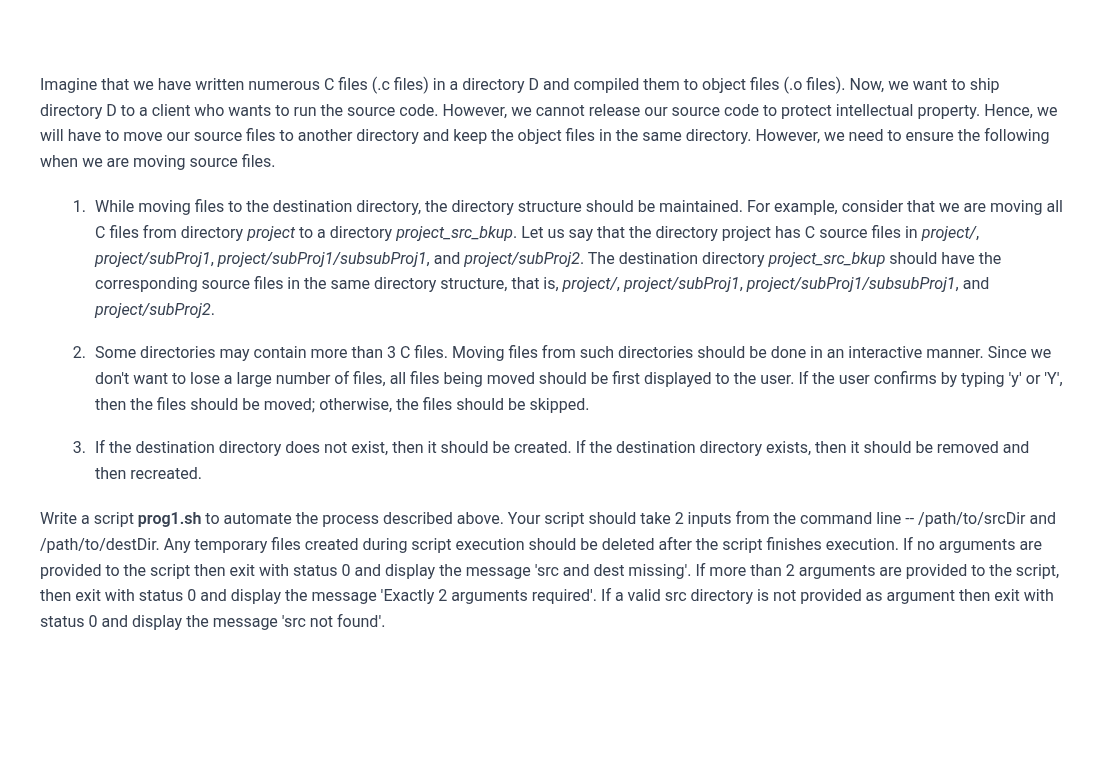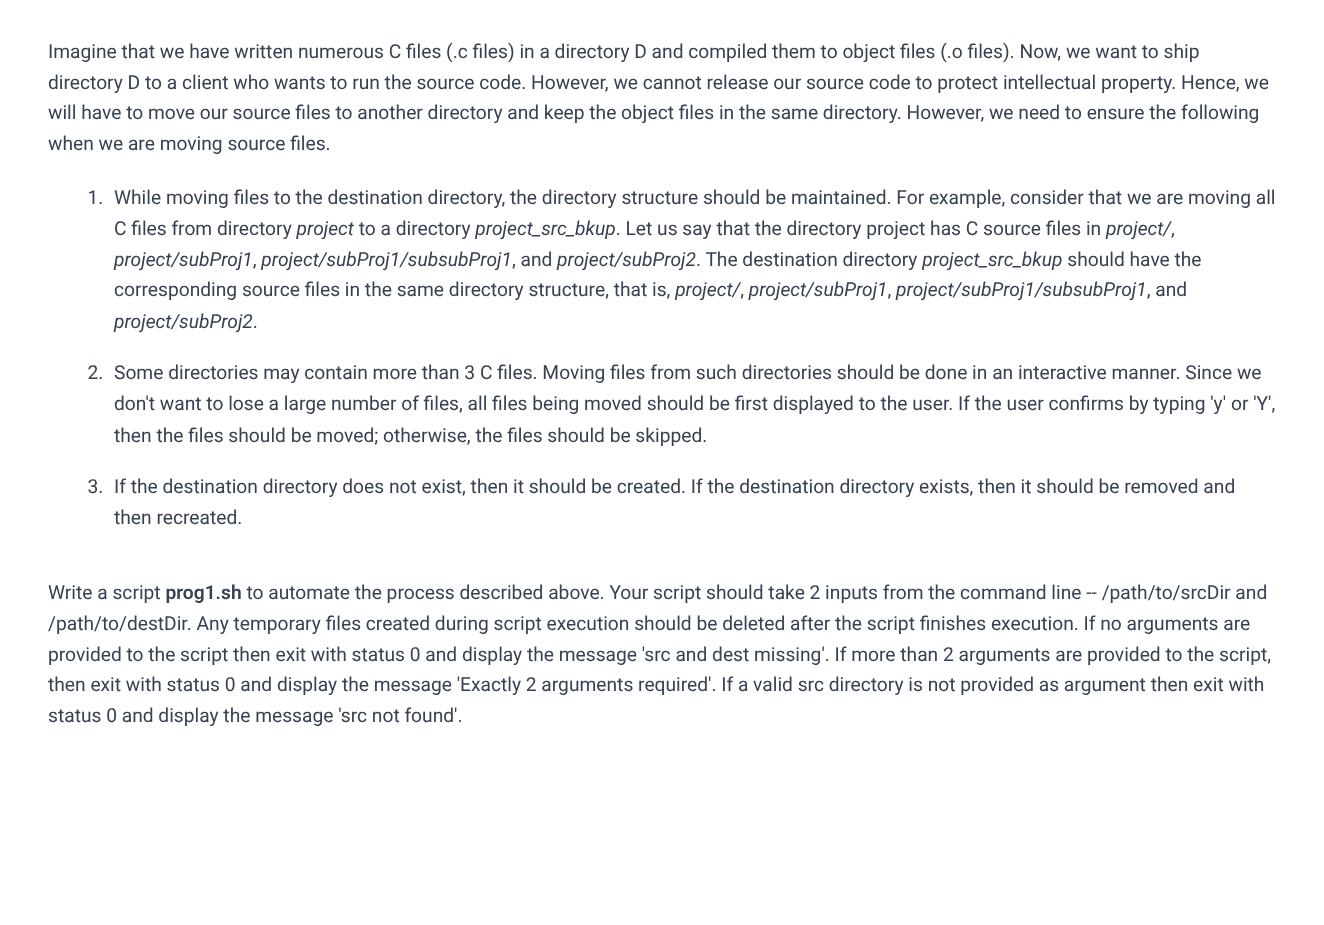--- a/index.html
+++ b/index.html
@@ -11,25 +11,26 @@
       font-family: -apple-system, BlinkMacSystemFont, "Segoe UI", Roboto, Helvetica, Arial, sans-serif;
       font-size: 16px;
       line-height: 1.6;
       color: #374151;
       background-color: #ffffff;
       padding: 30px 40px;
       max-width: 1103px;
     }
     .intro-paragraph {
       margin-bottom: 20px;
+      margin-top: 42px;
     }
     ol {
       list-style-type: decimal;
       padding-left: 50px;
-      margin-bottom: 37px;
+      margin-bottom: 20px;
     }
     ol li {
       margin-bottom: 18px;
       padding-left: 5px;
     }
     .closing-paragraph {
       margin-top: 0;
     }
     em {
       font-style: italic;

